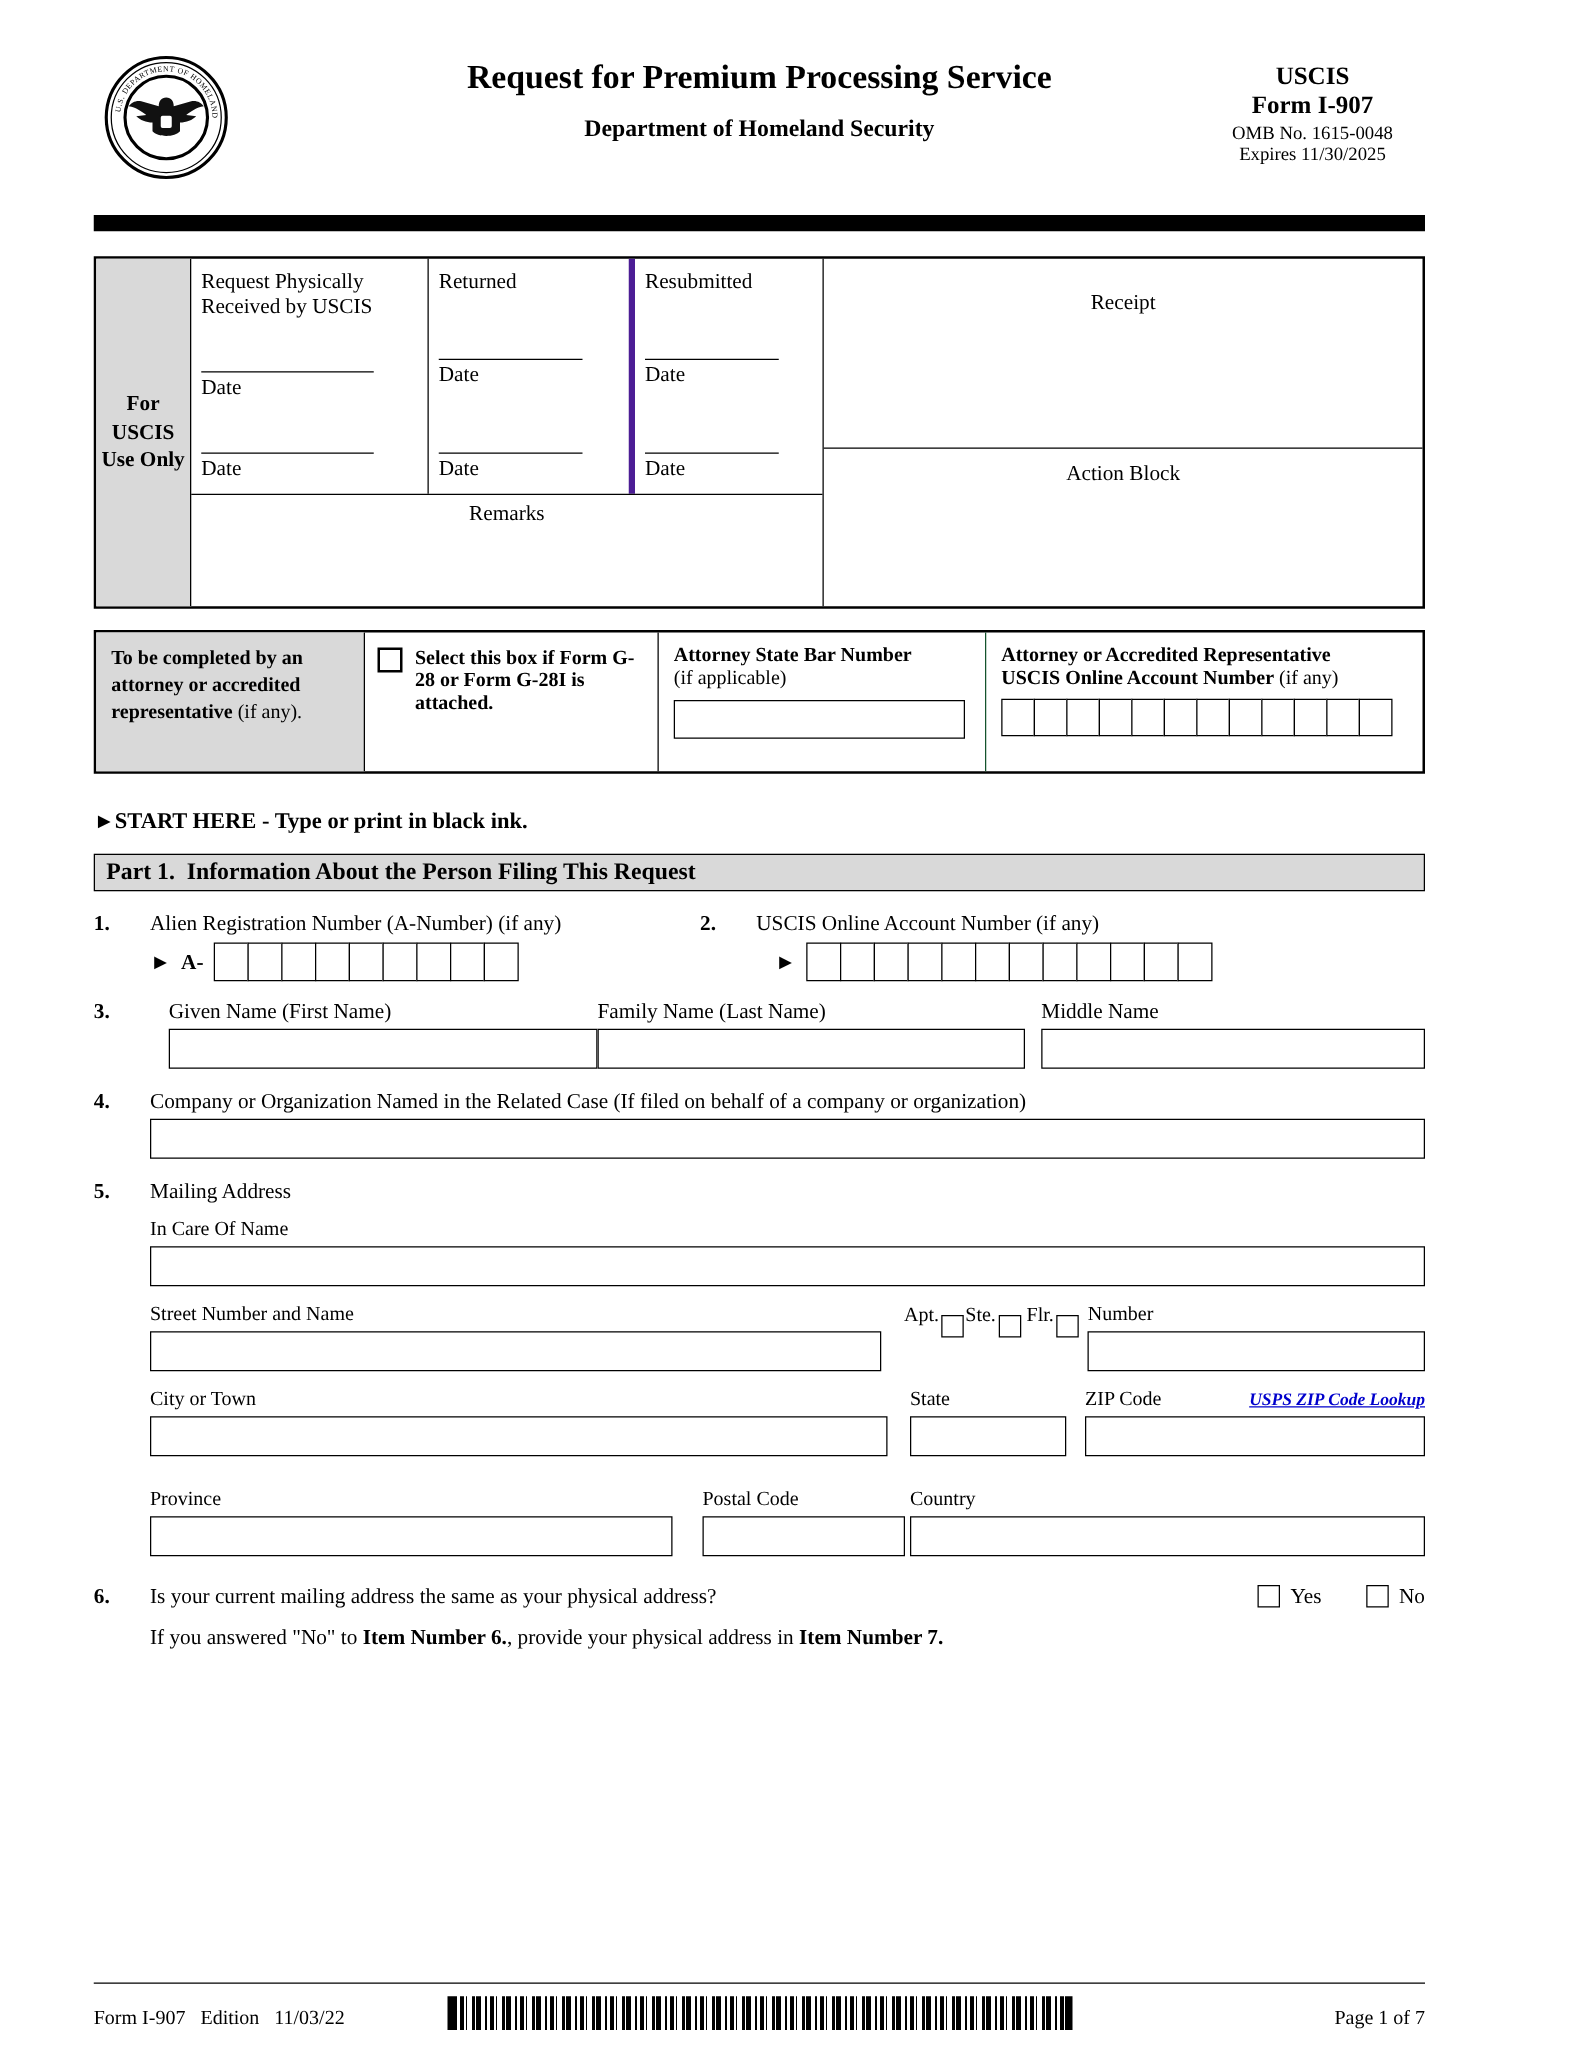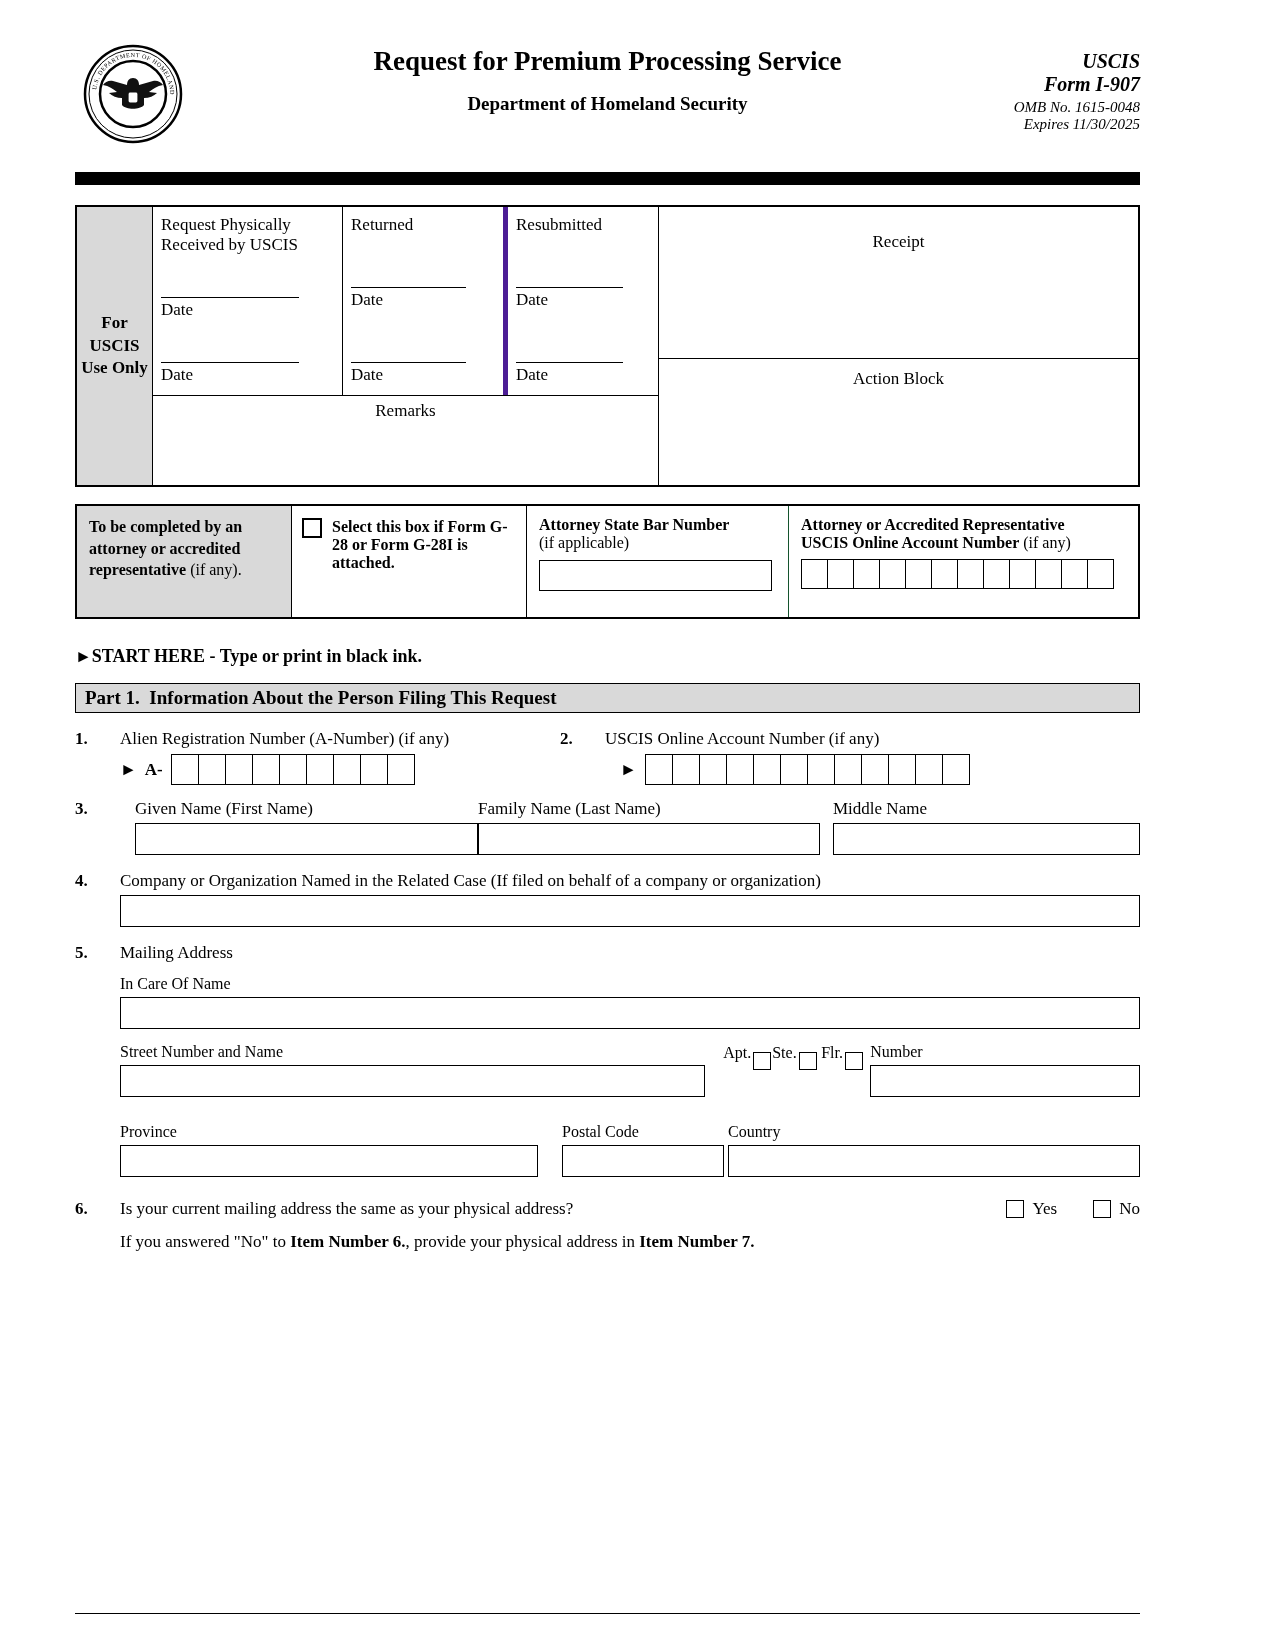--- a/index.html
+++ b/index.html
@@ -8,21 +8,21 @@
           font-family:"Liberation Serif", serif; color:#000; overflow:hidden; margin:0 auto; }
   .content { position:absolute; left:75px; top:0; width:1065px; }
 
   
   .header { position:relative; height:118px; margin-top:44px; }
   .seal { position:absolute; left:8px; top:0; }
   .header-center { width:720px; margin:0 auto; text-align:center; padding-top:2px; }
   .title { font-size:27px; font-weight:bold; }
   .dept { font-size:19px; font-weight:bold; margin-top:16px; }
   .agency { font-size:19px; margin-top:3px; }
-  .header-right { position:absolute; right:0; top:6px; width:180px; text-align:right;font-style:italic; }
+  .header-right { position:absolute; right:0; top:6px; width:180px; text-align:center; }
   .brand { font-size:20px; font-weight:bold; }
   .form-no { font-size:20px; font-weight:bold; }
   .omb { font-size:15px; margin-top:3px; }
   .expires { font-size:15px; }
   .black-bar { height:13px; background:#000; margin-top:10px; }
 
   
   .use-table { display:flex; border:2px solid #000; margin-top:20px; height:282px; font-size:17px; }
   .use-side { width:76px; background:var(--shaded-cell,#d9d9d9); border-right:1px solid #000;
               display:flex; align-items:center; justify-content:center; text-align:center;
@@ -330,20 +330,37 @@
         <div class="apt-col">
           <div>Flr.</div>
           <span class="cb" role="checkbox" aria-checked="false"></span>
         </div>
       </div>
       <div class="fcol" style="width:272px; margin-left:auto">
         <div class="flbl">Number</div>
         <input class="field" type="text" style="">
       </div>
     </div>
+    <div class="addr-row">
+      <div class="fcol" style="width:590px">
+        <div class="flbl">City or Town</div>
+        <input class="field" type="text" style="">
+      </div>
+      <div class="fcol" style="width:125px; margin-left:18px">
+        <div class="flbl">State</div>
+        <input class="field" type="text" style="">
+      </div>
+      <div class="fcol" style="width:272px; margin-left:auto">
+        <div class="flbl ziprow">
+          <span>ZIP Code</span>
+          <a class="ziplink">USPS ZIP Code Lookup</a>
+        </div>
+        <input class="field" type="text" style="">
+      </div>
+    </div>
     <div class="addr-row prov-row">
       <div class="fcol" style="width:418px">
         <div class="flbl">Province</div>
         <input class="field" type="text" style="">
       </div>
       <div class="fcol" style="width:162px; margin-left:24px">
         <div class="flbl">Postal Code</div>
         <input class="field" type="text" style="">
       </div>
       <div class="fcol" style="width:412px; margin-left:auto">
@@ -366,14 +383,19 @@
     </span>
   </div>
   <div class="note">
     <span>If you answered "No" to </span><span class="b">Item Number 6.</span><span>, provide your physical address in </span><span class="b">Item Number 7.</span>
   </div>
 
 </div>
 
 <div class="footer">
   <div class="footer-line"></div>
+  <div class="footer-row">
+    <span class="footer-left">Form I-907   Edition   11/03/22</span>
+    <div class="barcode"></div>
+    <span class="footer-right">Page 1 of 7</span>
+  </div>
 </div>
 </div>
 
 </body></html>

